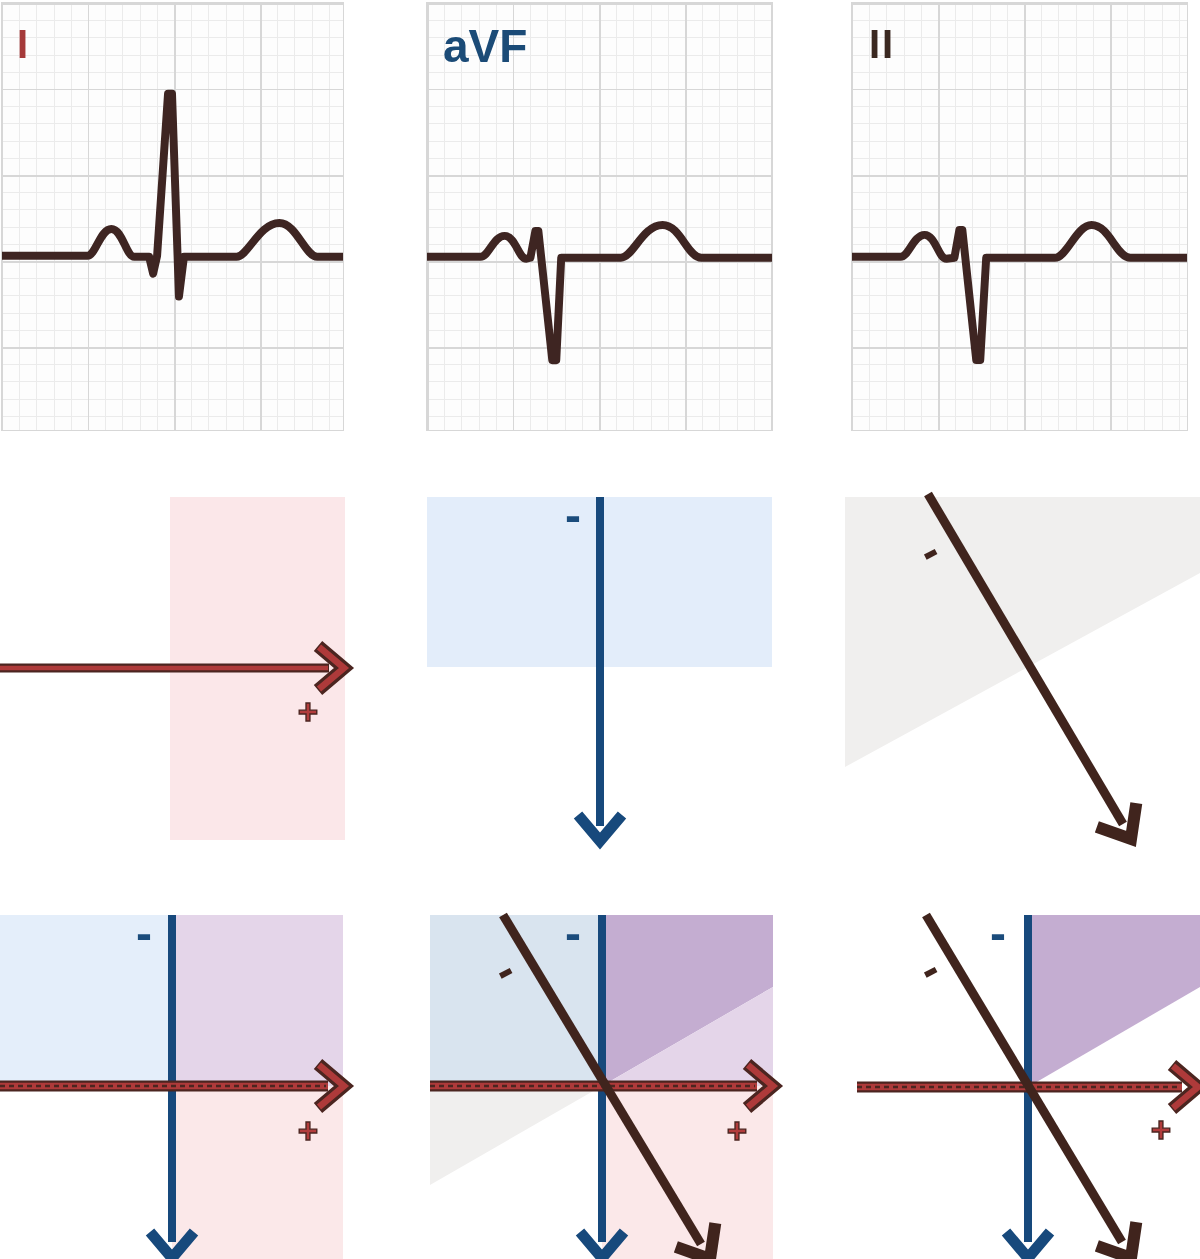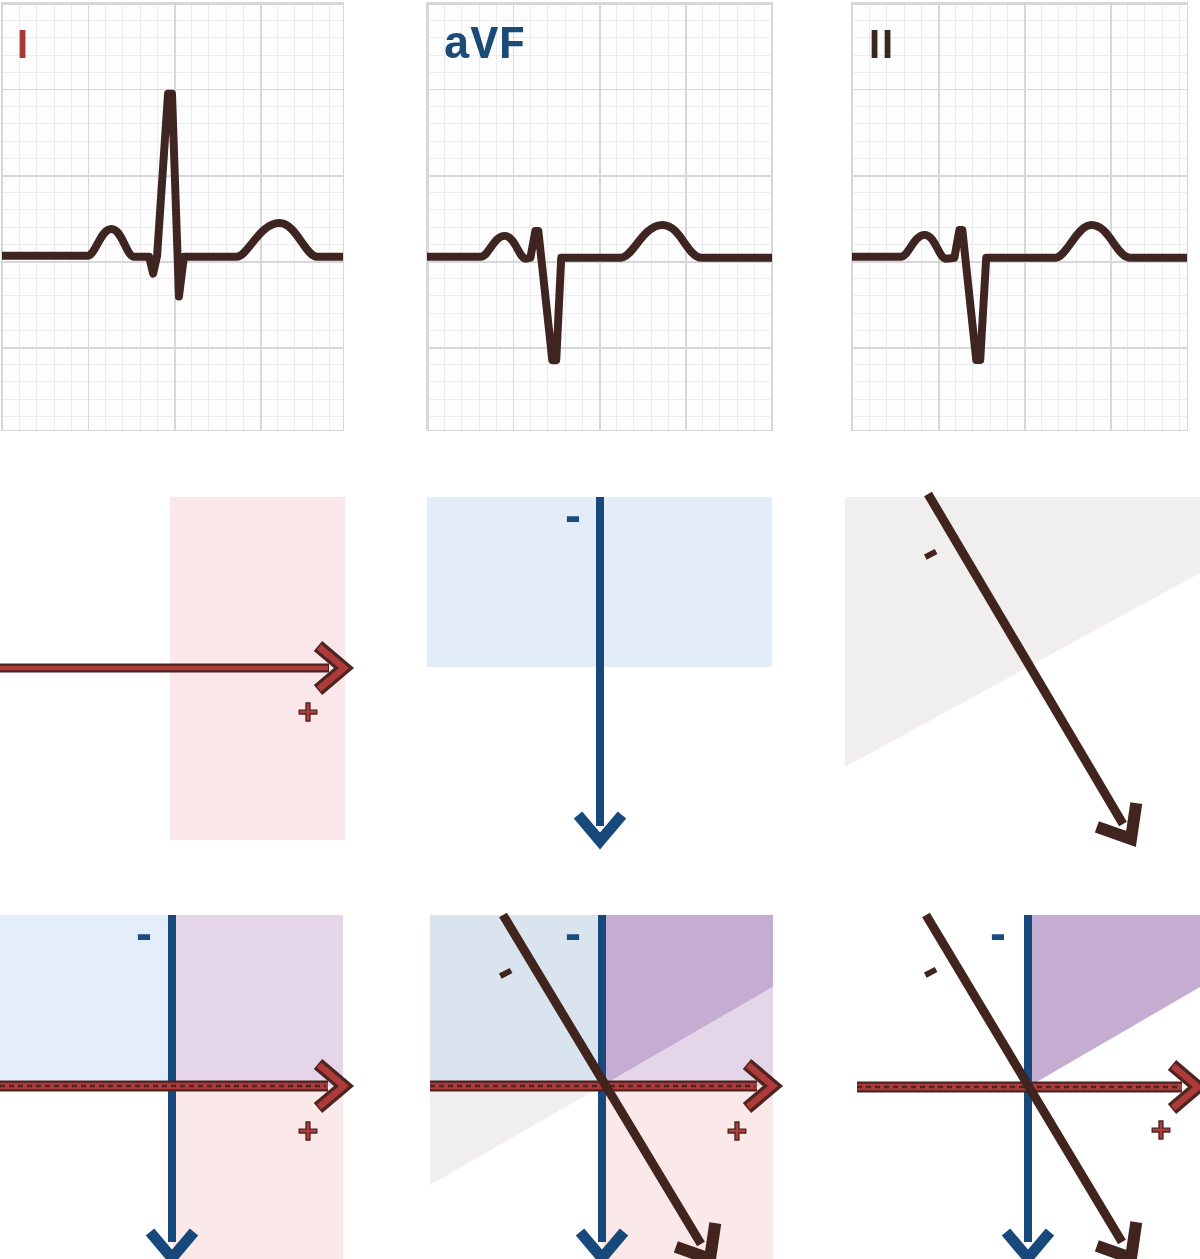--- a/index.html
+++ b/index.html
@@ -21,21 +21,21 @@
       repeating-linear-gradient(to bottom, #d7d7d7 0 1.5px, transparent 1.5px 86px),
       repeating-linear-gradient(to right,  #ebebeb 0 1px,   transparent 1px 17.2px),
       repeating-linear-gradient(to bottom, #ebebeb 0 1px,   transparent 1px 17.2px);
   }
   .ecg-panel svg { position:absolute; inset:0; width:100%; height:100%; }
 
   .lead-label {
     position:absolute; font-weight:bold; line-height:1; z-index:6;
   }
   #label-lead-i   { left:15px; top:21px; font-size:40px; color:#a53a3a; }
-  #label-lead-avf { left:16px; top:20px; font-size:46px; color:#1b4b77;font-family:Liberation Mono, monospace; }
+  #label-lead-avf { left:16px; top:20px; font-size:46px; color:#1b4b77; }
   #label-lead-ii  { left:17px; top:21px; font-size:40px; color:#3a2820; letter-spacing:2px; }
 
   
   #vector-overlay { position:absolute; inset:0; width:1200px; height:1259px; z-index:2; }
 
   
   .sym { position:absolute; z-index:5; font-weight:bold; line-height:1;
          transform:translate(-50%,-50%); }
   .sym-plus  { font-size:35px; color:#b23c3c; -webkit-text-stroke:1.4px #4b2520; }
   .sym-minus-blue { font-size:48px; color:#1b4c7c; }

